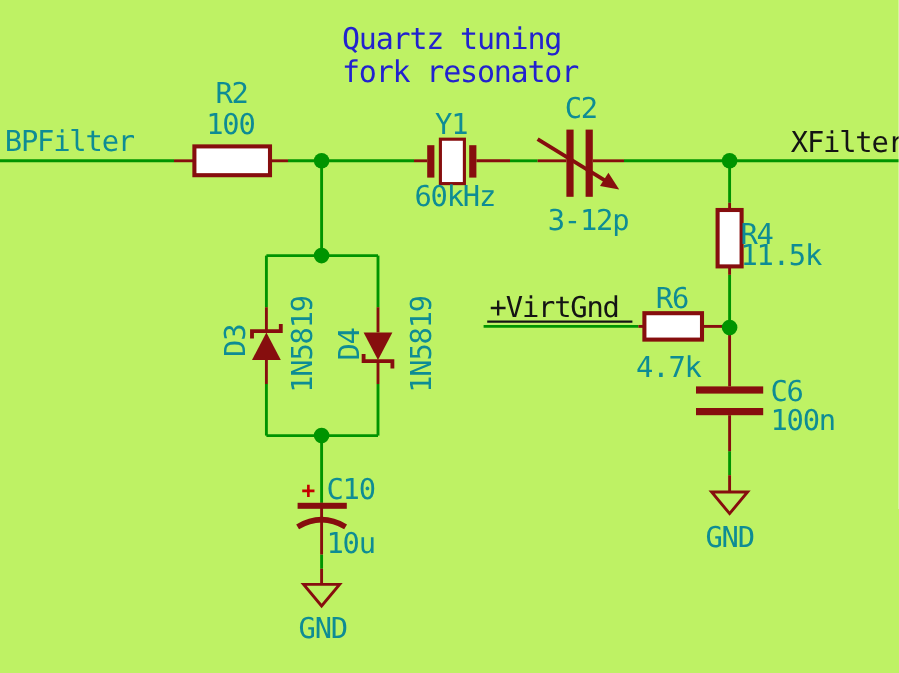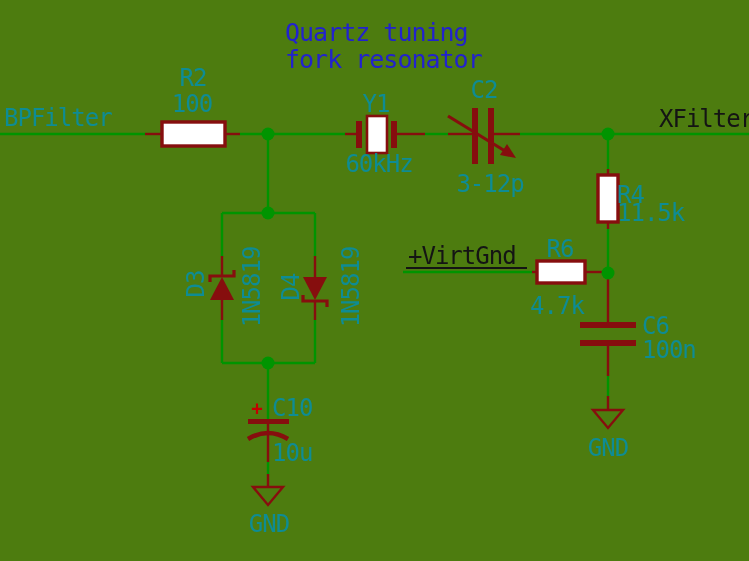--- a/index.html
+++ b/index.html
@@ -1,16 +1,16 @@
 <!DOCTYPE html>
 <html><head>
 <meta charset="utf-8">
 <style>
   html,body{margin:0;padding:0;background:#ffffff;}
-  .stage{position:relative;width:749px;height:561px;background:#4d7c0f;overflow:hidden;}
+  .stage{position:relative;width:749px;height:561px;background:#bef264;overflow:hidden;}
   svg{display:block;}
   svg text{font-family:"DejaVu Sans Mono", monospace;letter-spacing:-1px;}
   .wire{stroke:#009400;stroke-width:2.4;fill:none;}
   .pin{stroke:#860E0E;stroke-width:2.4;fill:none;}
   .body{stroke:#860E0E;stroke-width:3.4;fill:#ffffff;}
   .body-thin{stroke:#860E0E;stroke-width:2.6;fill:#ffffff;}
   .plate{fill:#860E0E;stroke:none;}
   .redshape{fill:#860E0E;stroke:none;}
   .redline{stroke:#860E0E;stroke-width:3.2;fill:none;}
   .curveplate{stroke:#860E0E;stroke-width:4.6;fill:none;}

